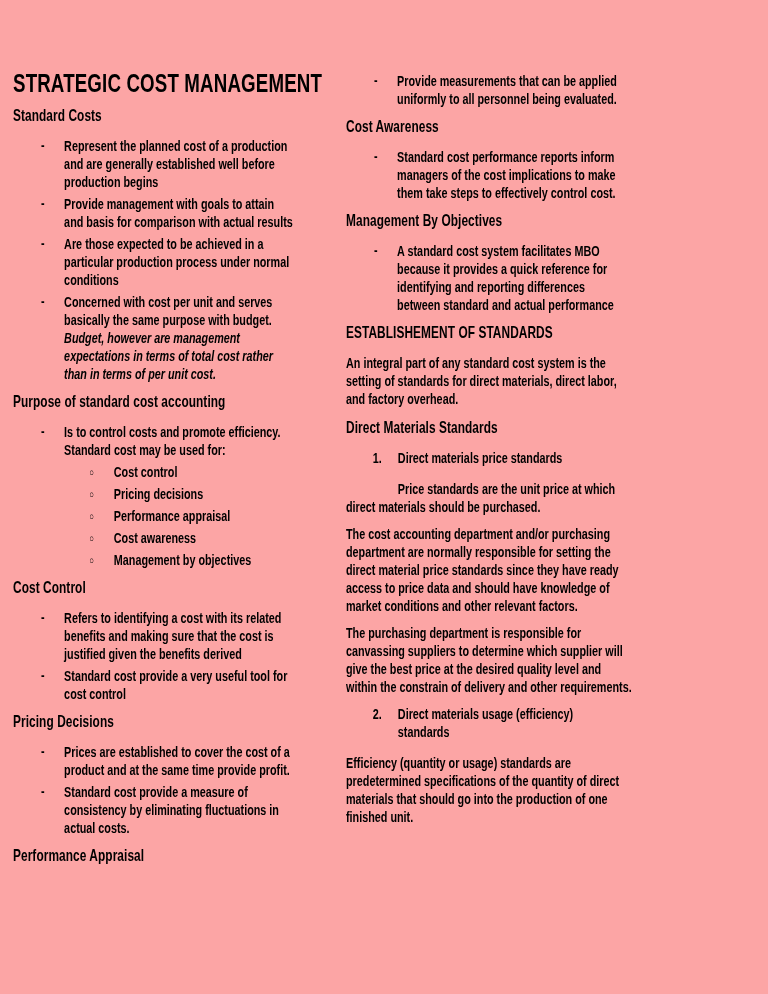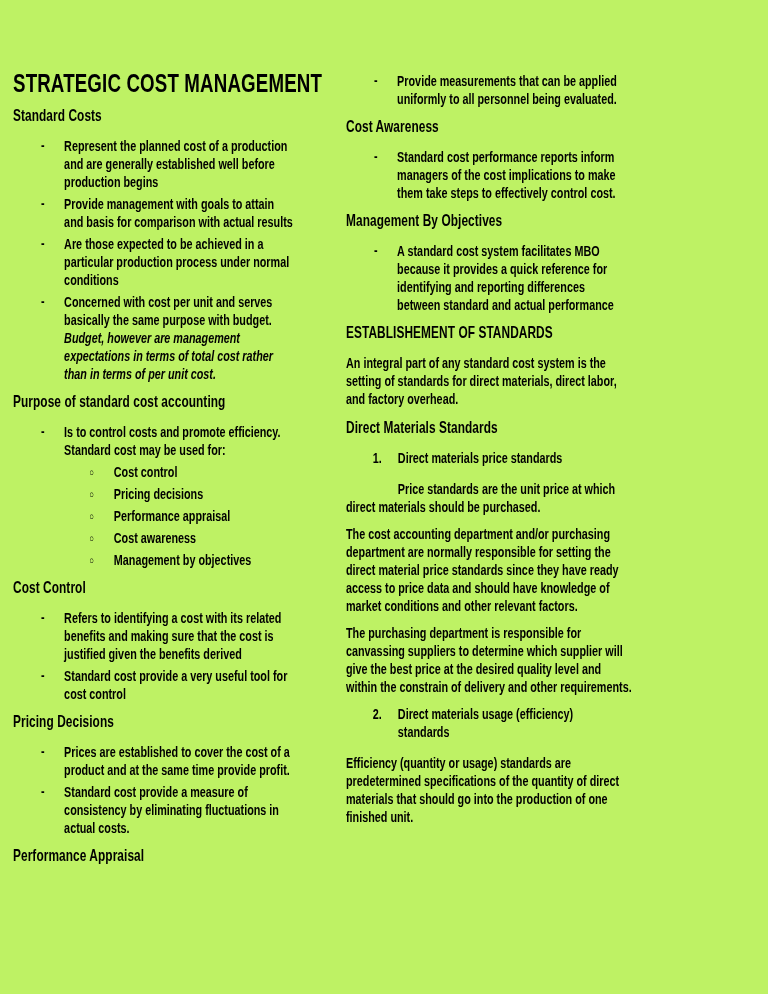--- a/index.html
+++ b/index.html
@@ -5,21 +5,21 @@
   * { margin: 0; padding: 0; box-sizing: border-box; }
   html, body { background: #ffffff; }
   body {
     width: 768px; height: 994px;
     position: relative; overflow: hidden;
     font-family: "Liberation Sans", "DejaVu Sans", sans-serif;
     font-weight: 700;
     color: #000;
     -webkit-font-smoothing: antialiased;
   }
-  .page { position: absolute; inset: 0; background: #bef264; }
+  .page { position: absolute; inset: 0; background: #fca5a5; }
 
   
   .col {
     position: absolute; top: 0; width: 400px;
     transform: scaleX(0.72); transform-origin: 0 0;
   }
   .col-left  { left: 13px;  padding-top: 70px; }
   .col-right { left: 346px; padding-top: 72px; }
 
   .doc-title {

